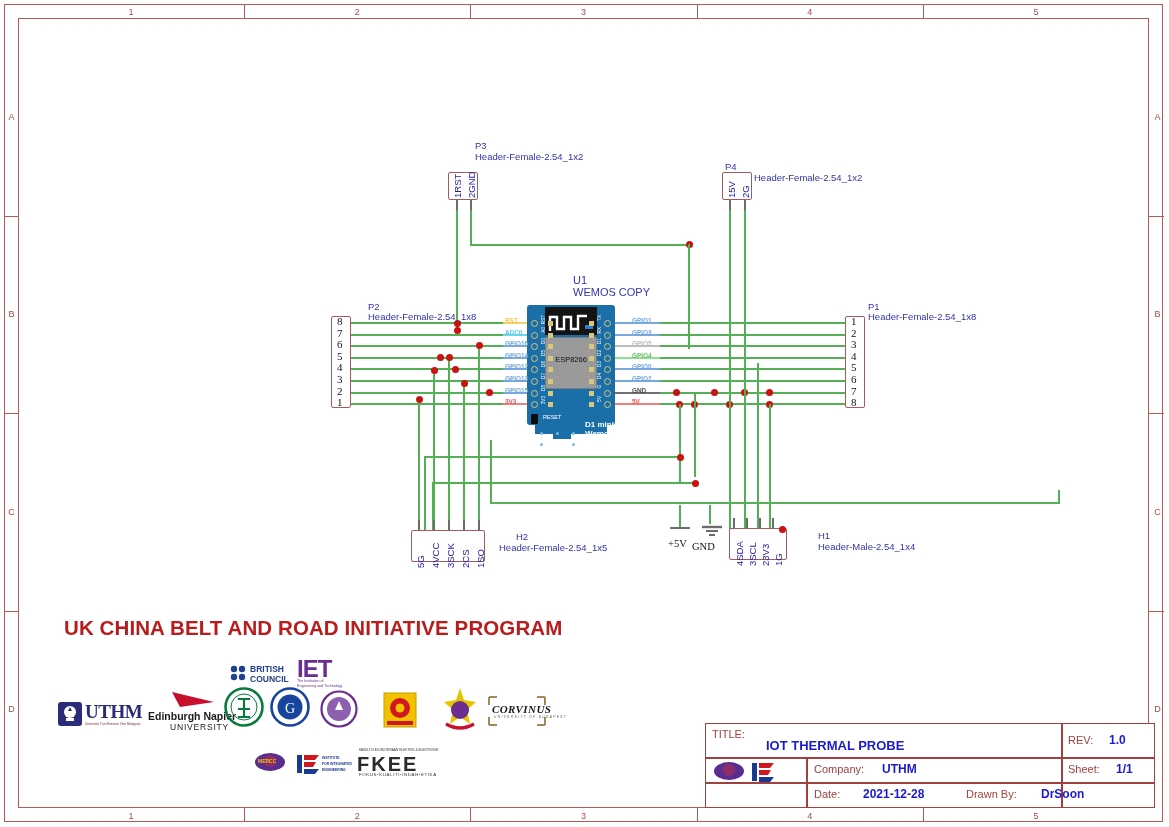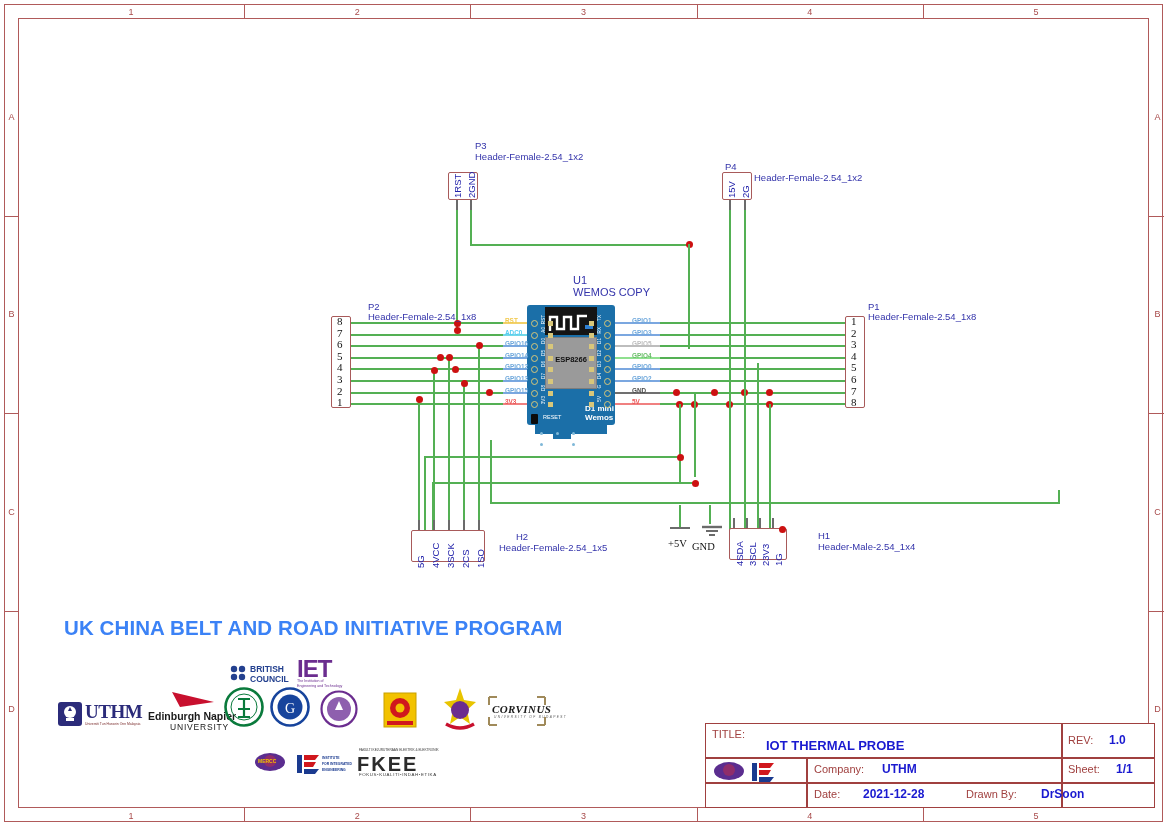--- a/index.html
+++ b/index.html
@@ -38,36 +38,36 @@
   .vlabel{position:absolute;font-size:9.5px;color:#2222aa;writing-mode:vertical-rl;
           transform:rotate(180deg);white-space:nowrap;letter-spacing:0px;}
   .pin-stub-v{position:absolute;background:#6b6b6b;width:2px;}
 
   
   #wemos-body{left:527px;top:305px;width:88px;height:120px;background:#1b6fa8;border-radius:3px;}
   #wemos-foot{left:535px;top:425px;width:72px;height:9px;background:#1b6fa8;}
   #wemos-notch{left:553px;top:425px;width:18px;height:14px;background:#1b6fa8;}
   #ant-blk{left:545px;top:307px;width:52px;height:28px;background:#141414;}
   #esp-can{left:545px;top:337px;width:52px;height:52px;background:#9a9a9a;border:1px solid #7d7d7d;box-sizing:border-box;}
-  #esp-txt{left:545px;top:355px;width:52px;text-align:center;color:#111;font-size:7.5px;font-weight:bold;}
+  #esp-txt{left:545px;top:355px;width:52px;text-align:center;color:#111;font-size:7.5px;font-weight:normal;}
   #u1-ref{left:573px;top:274px;color:#3333aa;font-size:11px;line-height:12px;}
   .pad{position:absolute;width:7px;height:7px;border-radius:50%;border:1.6px solid #d8c77a;background:#1b6fa8;box-sizing:border-box;}
   .ipad{position:absolute;width:5px;height:5px;background:#d8c77a;}
   .plbl{position:absolute;font-size:4.6px;color:#ffffff;writing-mode:vertical-rl;transform:rotate(180deg);white-space:nowrap;}
   .netlbl{position:absolute;font-size:6.4px;font-weight:bold;white-space:nowrap;}
-  #d1-txt{left:585px;top:404px;color:#fff;font-size:8px;font-weight:bold;line-height:9px;}
+  #d1-txt{left:585px;top:420px;color:#fff;font-size:8px;font-weight:bold;line-height:9px;}
   #reset-txt{left:543px;top:414px;color:#fff;font-size:5.5px;}
   .rst-btn{position:absolute;left:531px;top:414px;width:7px;height:10px;background:#0c0c0c;border-radius:1px;}
   .scrdot{position:absolute;width:3px;height:3px;border-radius:50%;background:#7fb8d8;}
 
   
   .pwr-txt{position:absolute;font-size:10.5px;color:#111;font-family:"Liberation Serif",serif;}
 
   
-  #prog-title{left:64px;top:616px;font-size:20.5px;font-weight:bold;color:#3b82f6;letter-spacing:0.1px;white-space:nowrap;}
+  #prog-title{left:64px;top:616px;font-size:20.5px;font-weight:bold;color:#b91c1c;letter-spacing:0.1px;white-space:nowrap;}
 
   
   #tb{left:705px;top:723px;width:450px;height:85px;border:1.6px solid #a0403f;box-sizing:border-box;background:#fff;}
   .tb-line{position:absolute;background:#a0403f;}
   .tb-lab{position:absolute;color:#a0403f;font-size:11px;}
   .tb-val{position:absolute;color:#1a1ad0;font-size:12px;font-weight:bold;}
   #tb-title-val{font-size:13px;}
 
   
   .logo{position:absolute;}

